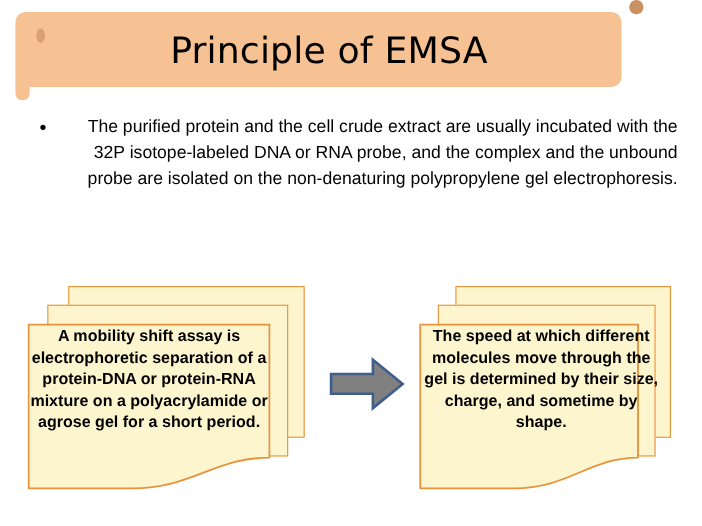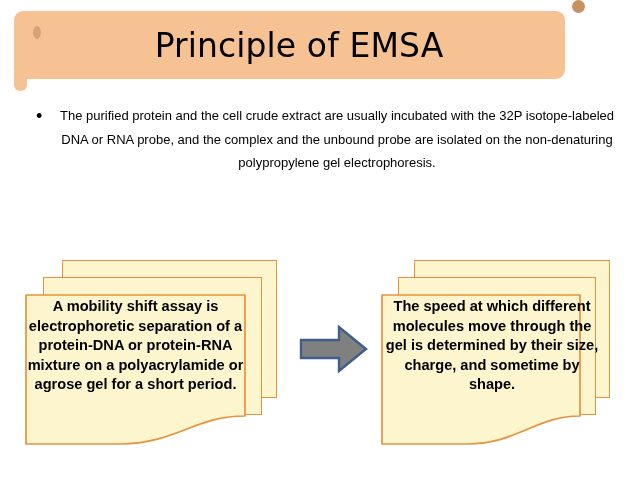--- a/index.html
+++ b/index.html
@@ -83,23 +83,23 @@
     width: 22px;
     flex: 0 0 22px;
     color: #000;
     font-size: 18px;
     line-height: 24px;
     text-align: left;
   }
   #bullet-text {
     flex: 1 1 auto;
     color: #000000;
-    font-size: 13px;
+    font-size: 16px;
     line-height: 23.5px;
-    text-align: center;
+    text-align: right;
     font-family: "Liberation Sans", sans-serif;
   }
 
   
   .card-stack {
     position: absolute;
   }
   .card {
     position: absolute;
     background: #FCF5CE;

